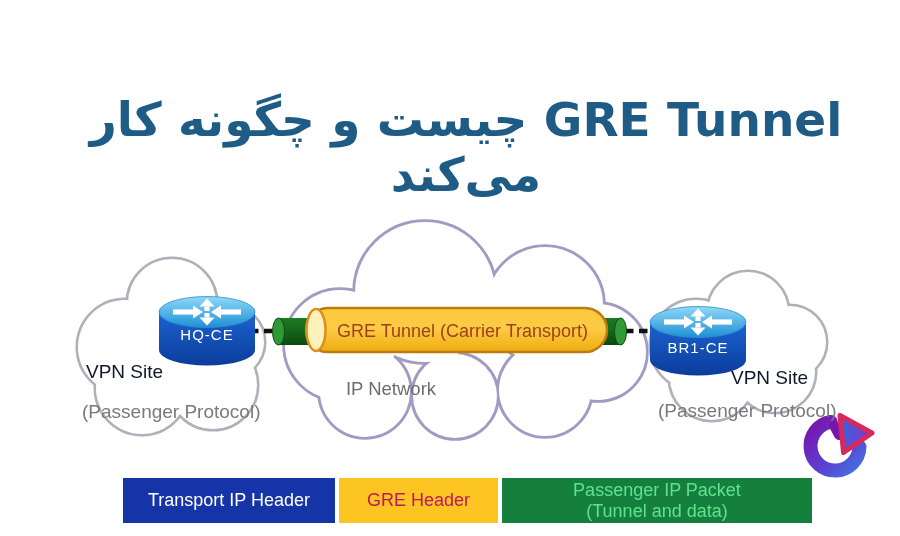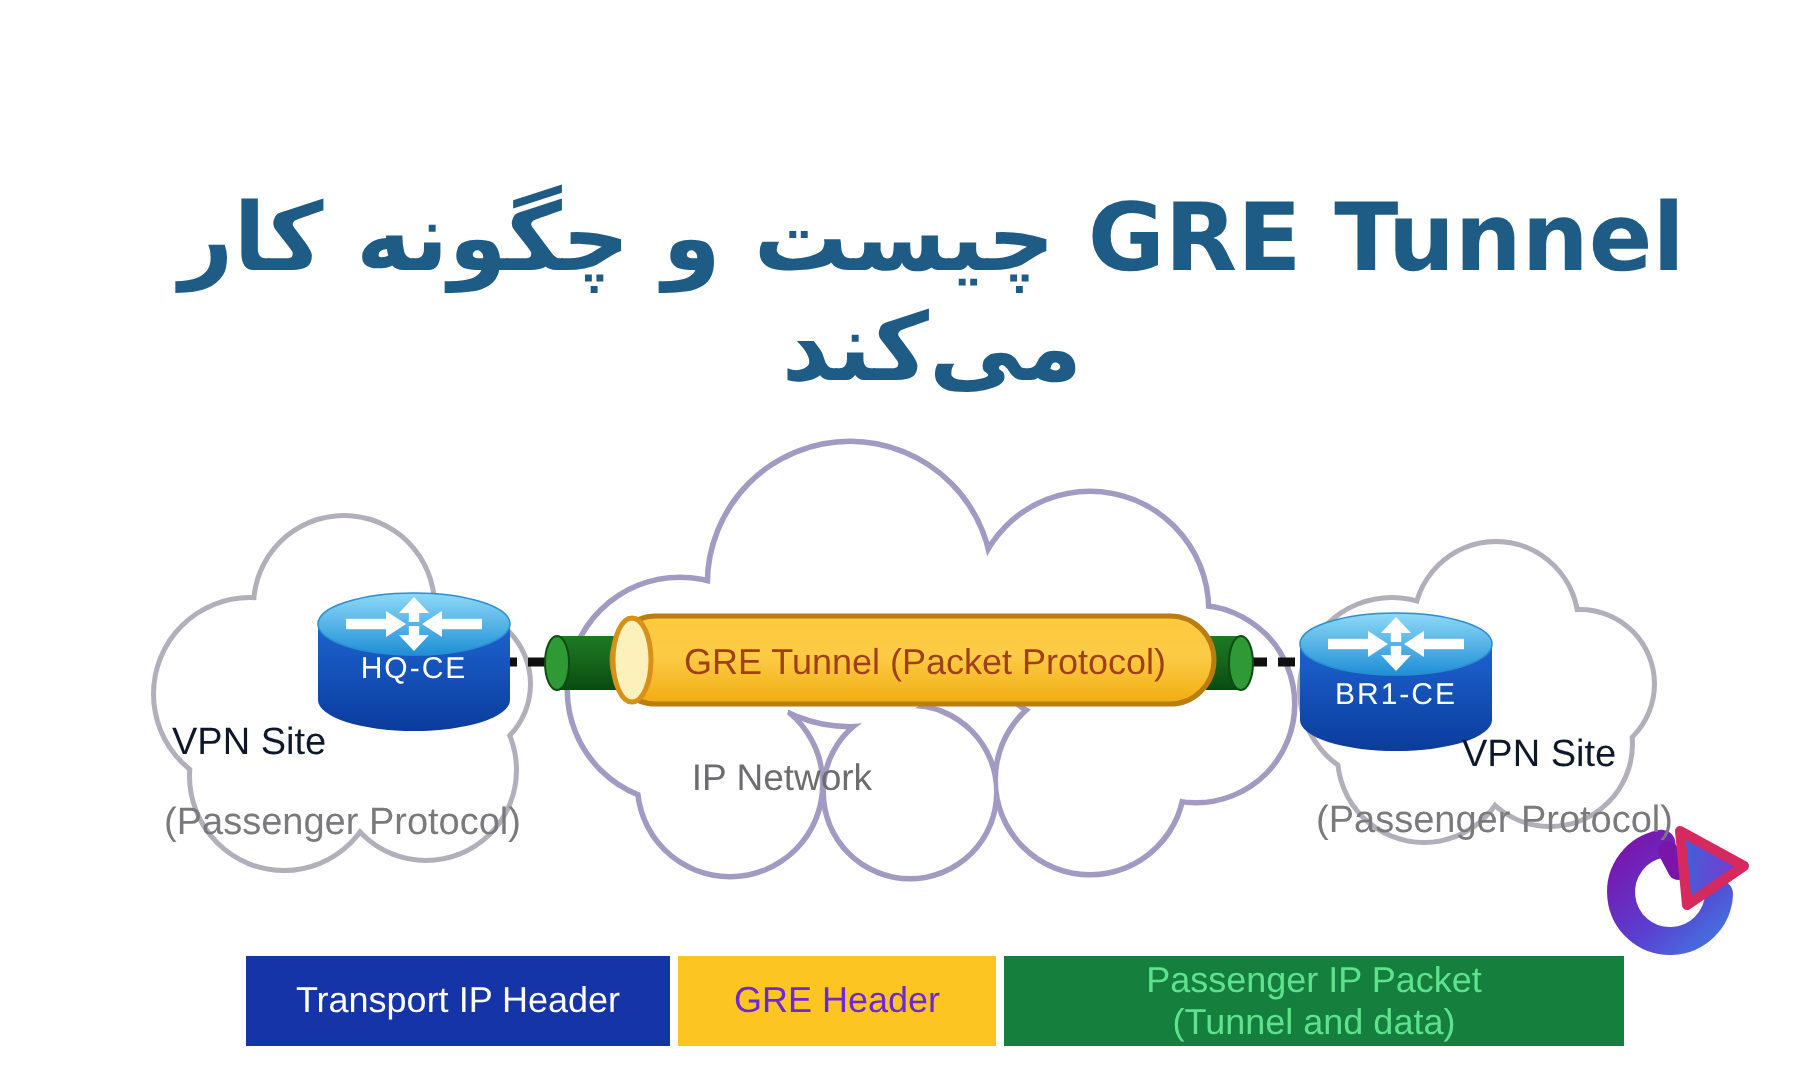--- a/index.html
+++ b/index.html
@@ -175,33 +175,33 @@
     </g>
   </svg>
 
   <div class="lbl lbl-gray vpn-left">VPN Site</div>
   <div class="lbl lbl-paren pass-left">(Passenger Protocol)</div>
 
   <div class="lbl ipnet">
     <span style="display:block">IP Network</span>
   </div>
 
-  <div class="lbl tunnel-label">GRE Tunnel (Packet Protocol)</div>
+  <div class="lbl tunnel-label">GRE Tunnel (Carrier Transport)</div>
 
   <div class="lbl router-label hq">HQ-CE</div>
   <div class="lbl router-label br">BR1-CE</div>
 
   <div class="lbl lbl-gray vpn-right">VPN Site</div>
   <div class="lbl lbl-paren pass-right">(Passenger Protocol)</div>
 
   <div class="bar">
     <div class="seg seg-0" style="background: rgb(20, 52, 168); color: rgb(255, 255, 255);">
       <span>Transport IP Header</span>
     </div>
-    <div class="seg seg-1" style="background: rgb(252, 197, 33); color: #6d28d9;">
+    <div class="seg seg-1" style="background: rgb(252, 197, 33); color: #be185d;">
       <span>GRE Header</span>
     </div>
     <div class="seg seg-2" style="background: #15803d; color: rgb(94, 226, 142);">
       <span>Passenger IP Packet</span>
       <span>(Tunnel and data)</span>
     </div>
   </div>
 
 </div>
 

